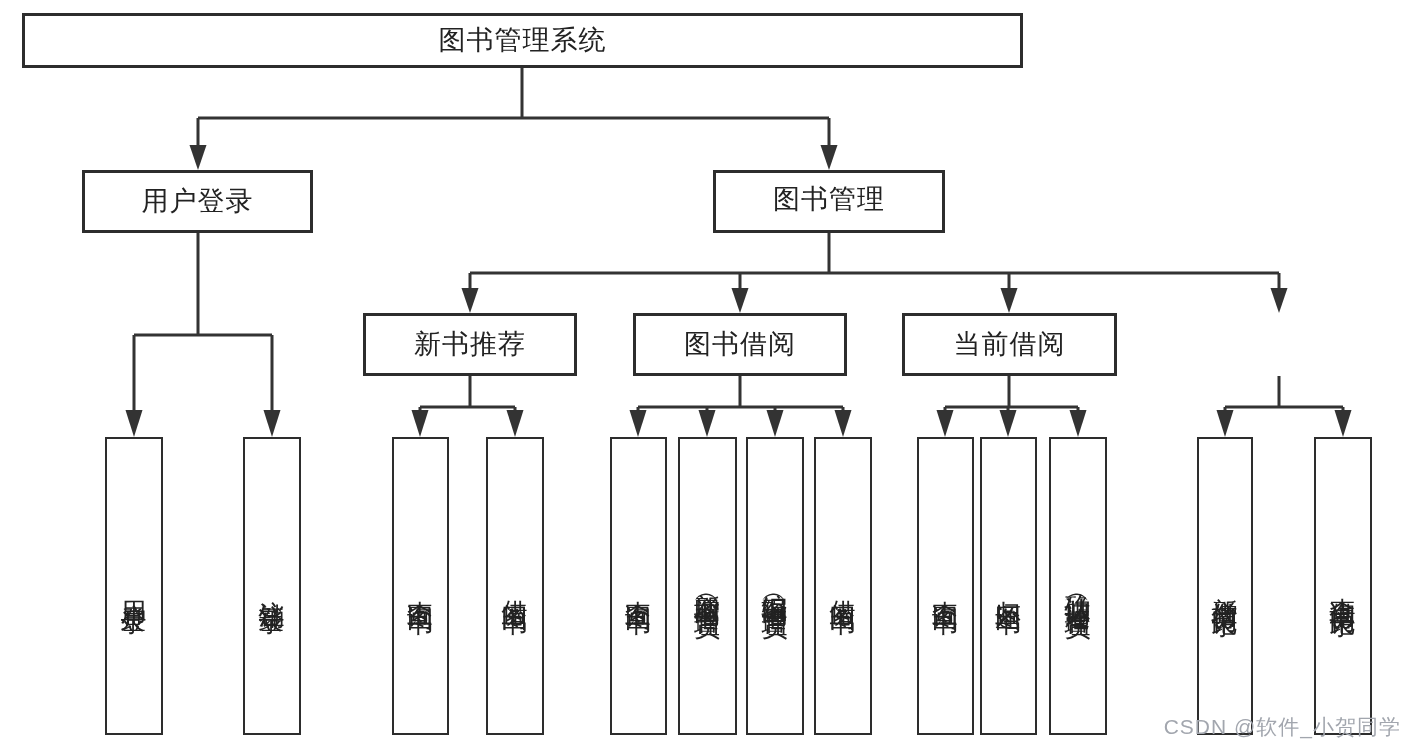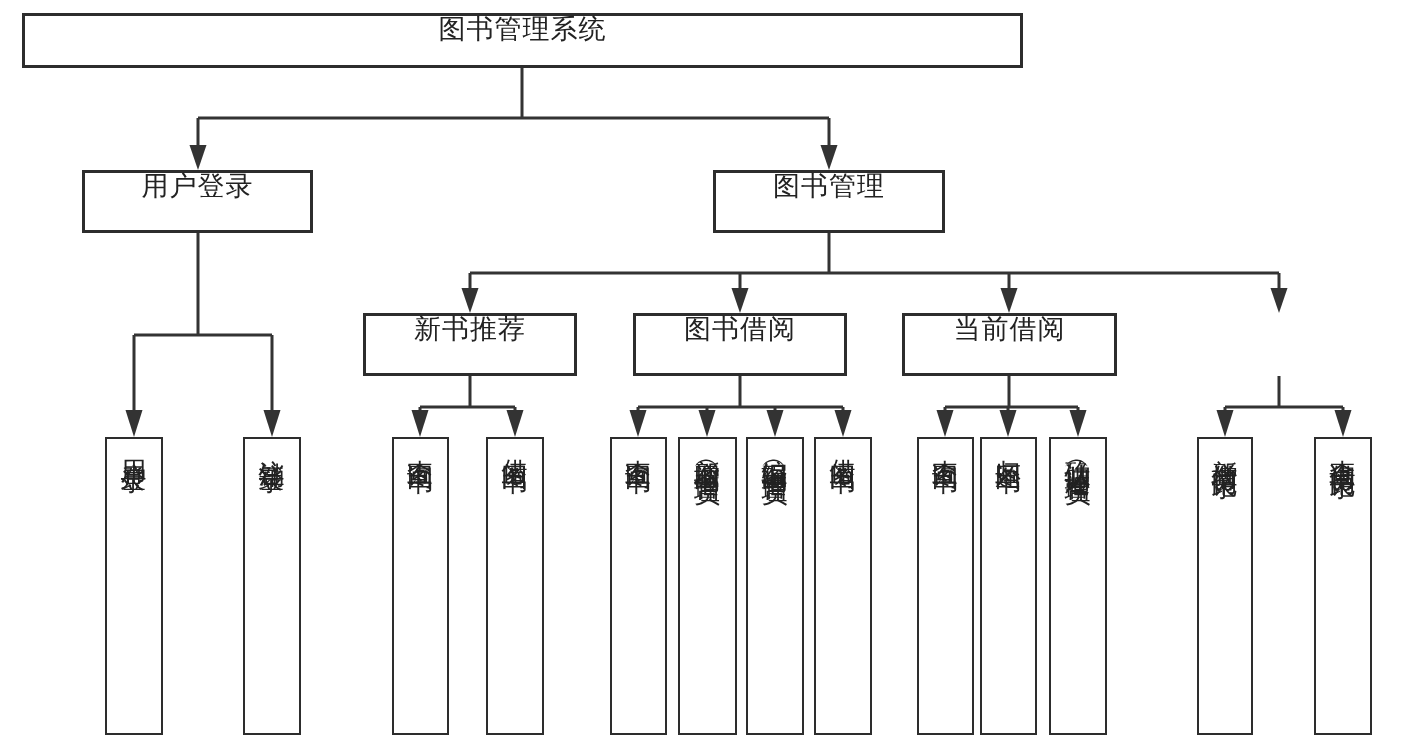--- a/index.html
+++ b/index.html
@@ -18,20 +18,21 @@
     color:var(--text);
     overflow:hidden;
   }
   #connectors{position:absolute;left:0;top:0;width:1405px;height:747px;}
   .node{
     position:absolute;
     background:#fff;
     border:3px solid var(--border);
     box-sizing:border-box;
     display:flex;
+    align-items:center;
     justify-content:center;
     z-index:2;
   }
   .hbox span{
     font-size:27px;
     letter-spacing:1px;
     line-height:1;
     white-space:nowrap;
   }
   .vbox{border-width:2.5px;}
@@ -101,21 +102,21 @@
     </g>
   </svg>
 
   <div class="node hbox" style="left:22px;top:13px;width:1001px;height:55px;">
     <span>图书管理系统</span>
   </div>
 
   <div class="node hbox" style="left:82px;top:170px;width:231px;height:63px;">
     <span>用户登录</span>
   </div>
-  <div class="node hbox" style="left:713px;top:170px;width:232px;height:63px;">
+  <div class="node hbox" style="left:713px;top:170px;width:232px;height:63px;font-family:Liberation Mono, monospace;">
     <span>图书管理</span>
   </div>
 
   <div class="node hbox" style="left:363px;top:313px;width:214px;height:63px;">
     <span>新书推荐</span>
   </div>
   <div class="node hbox" style="left:902px;top:313px;width:215px;height:63px;">
     <span>当前借阅</span>
   </div>
   <div class="node hbox" style="left:633px;top:313px;width:214px;height:63px;">
@@ -159,14 +160,15 @@
     <span>确认归还（管理员）</span>
   </div>
 
   <div class="node vbox" style="left:1197px;top:437px;width:56px;height:298px;">
     <span>新增借阅记录</span>
   </div>
   <div class="node vbox" style="left:1314px;top:437px;width:58px;height:298px;">
     <span>查询借阅记录</span>
   </div>
 
+  <div id="watermark">CSDN @软件_小贺同学</div>
 
 </div>
 
 </body></html>

